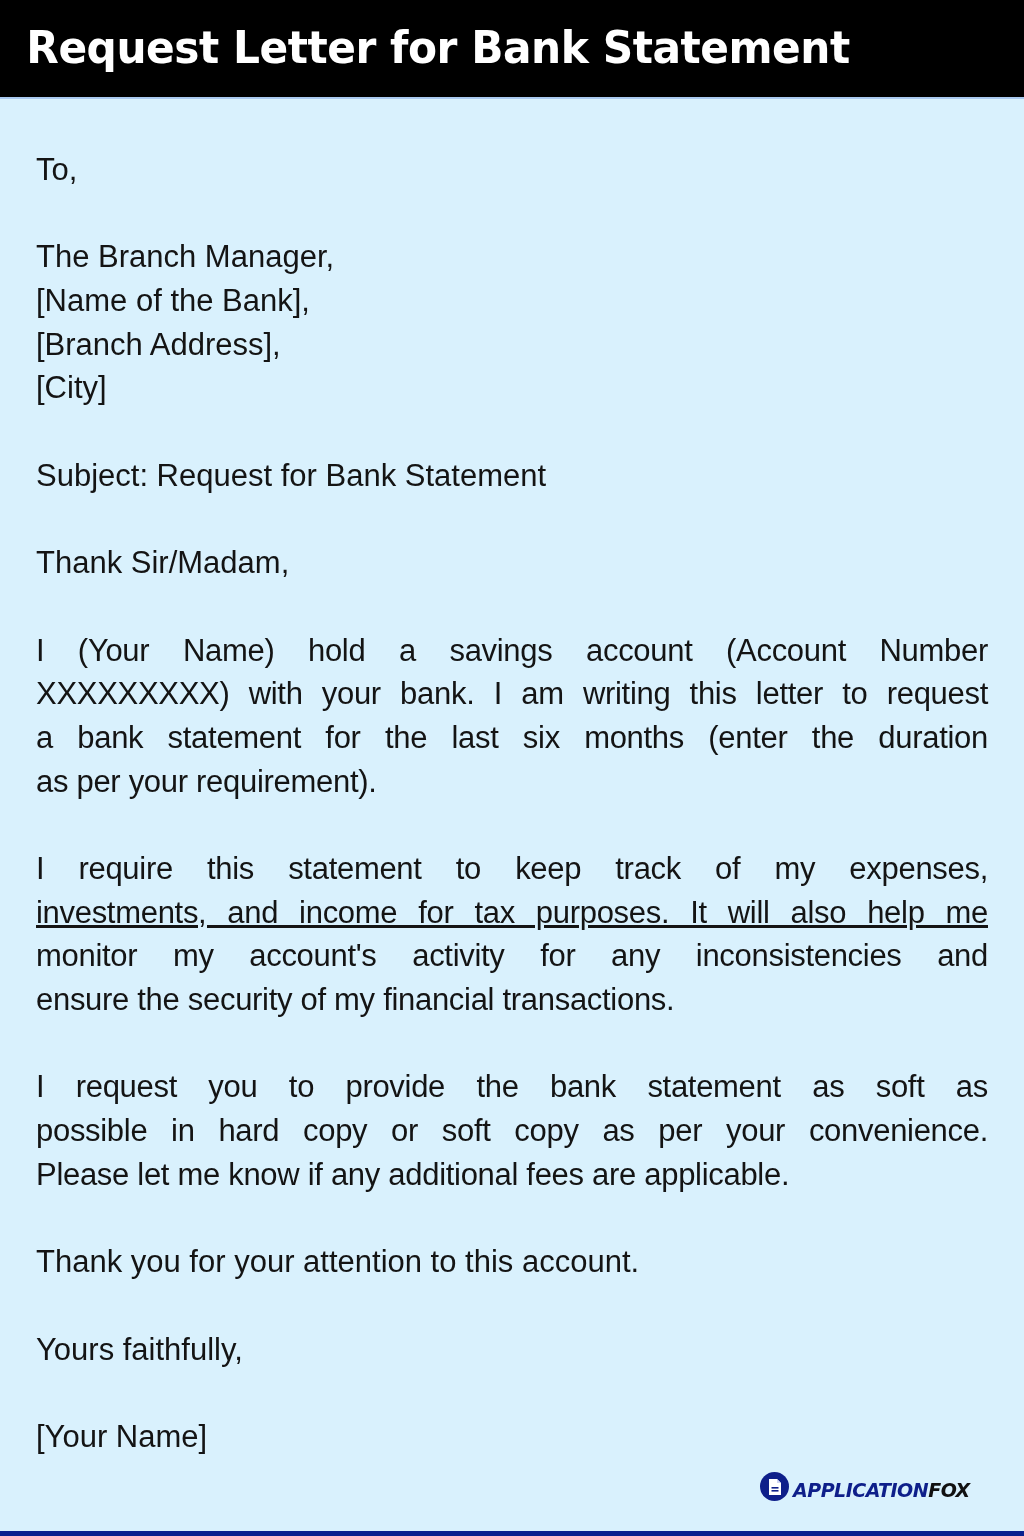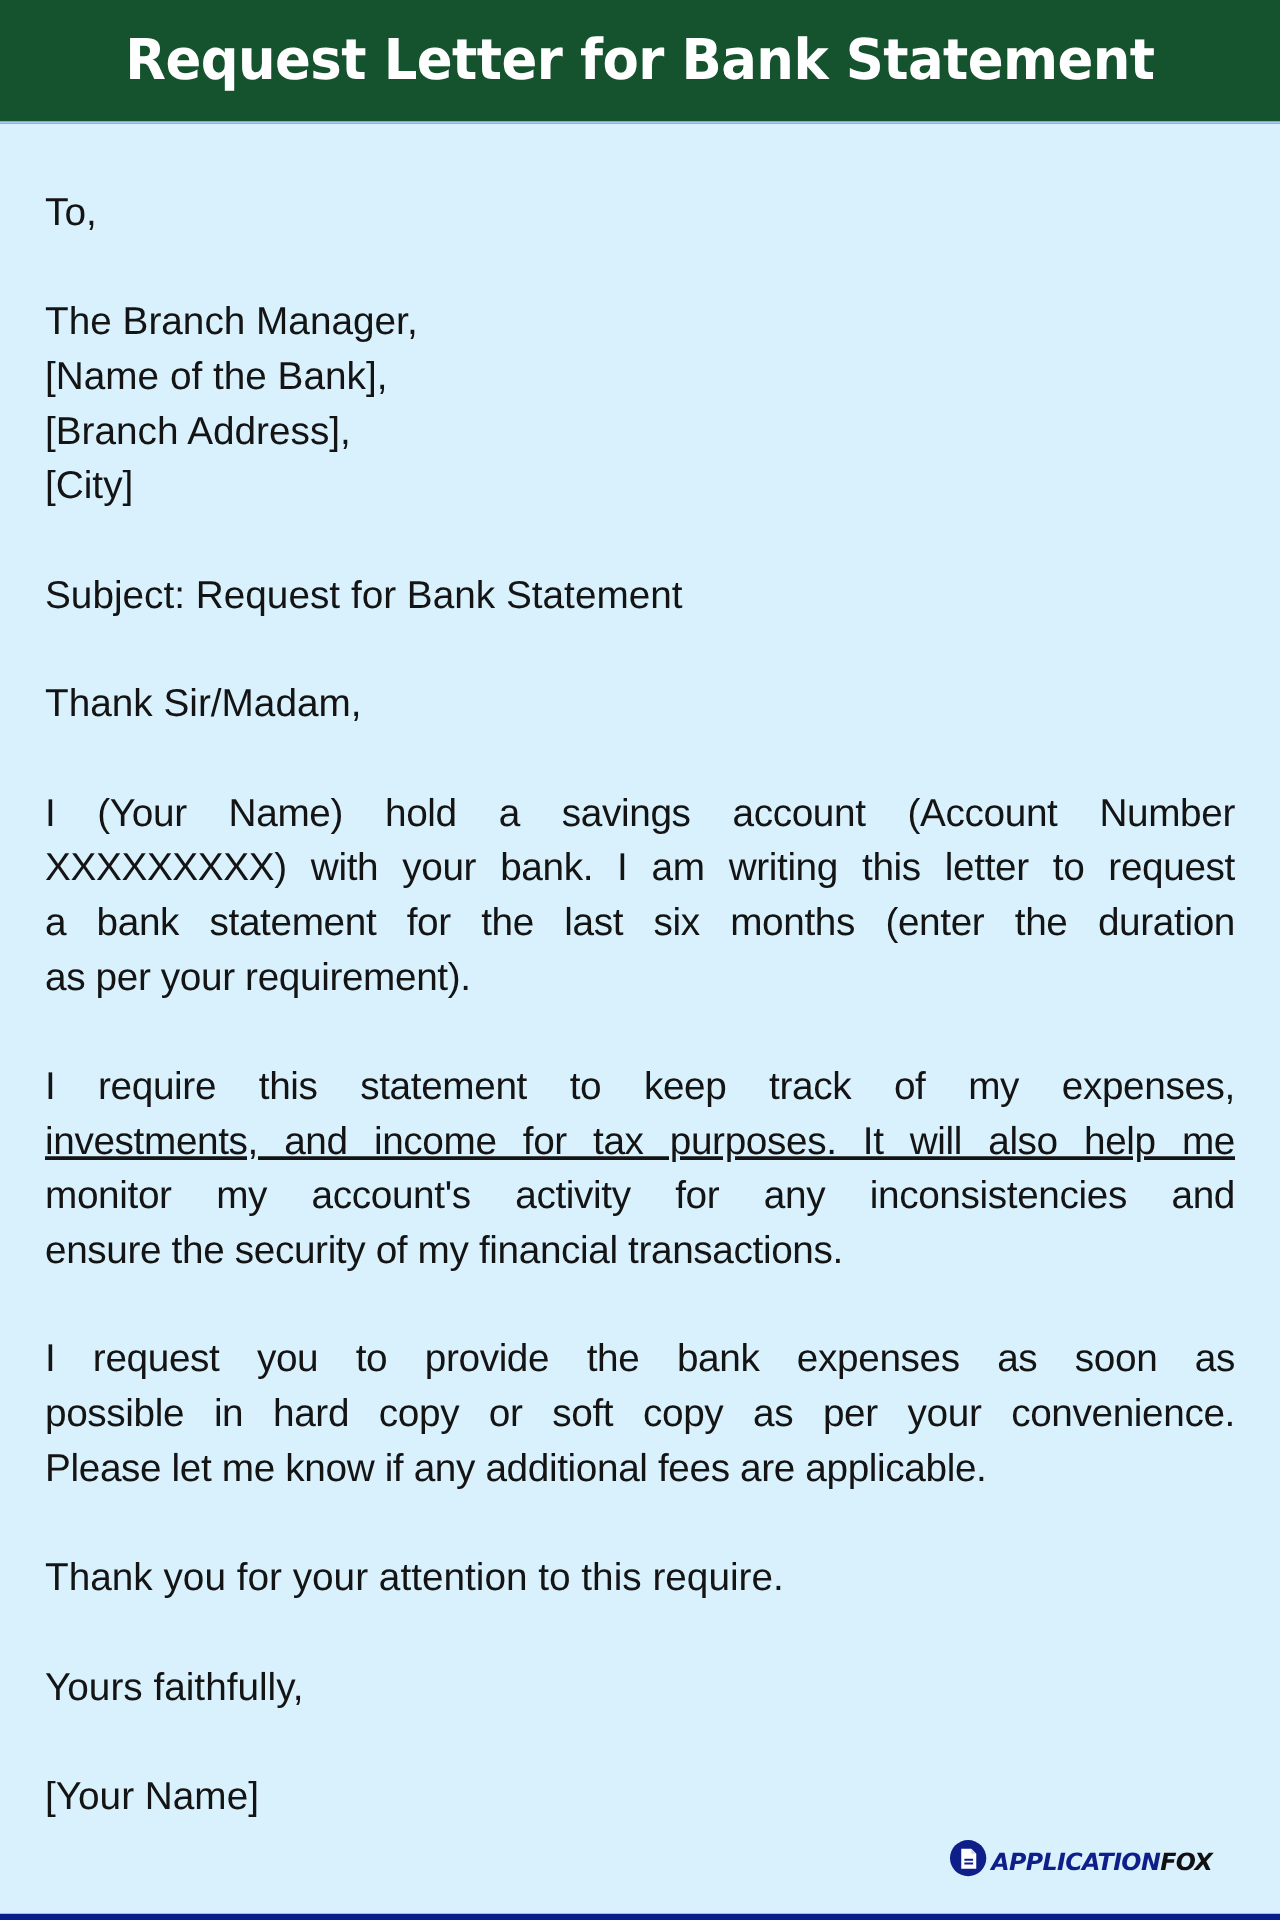--- a/index.html
+++ b/index.html
@@ -13,25 +13,25 @@
       position: relative;
       overflow: hidden;
       font-family: "Liberation Sans", "DejaVu Sans", sans-serif;
       color: #141414;
     }
     .header {
       position: absolute;
       left: 0; top: 0;
       width: 1024px;
       height: 97px;
-      background: #14532d;
+      background: #000000;
       border-bottom: 2px solid #a9c9ef;
       display: flex;
       align-items: center;
-      justify-content: center;
+      justify-content: flex-start;
     }
     .header-title {
       color: #ffffff;
       font-family: "DejaVu Sans", "Liberation Sans", sans-serif;
       font-weight: bold;
       font-size: 45px;
       letter-spacing: -0.5px;
       transform: scaleX(0.94);
       margin-top: -2px;
       white-space: nowrap;
@@ -139,27 +139,27 @@
 
   <div class="para">
     <span class="para-line" style="display: block;">I require this statement to keep track of my expenses,</span>
     <span class="para-line" style="display: block; text-decoration: underline;">investments, and income for tax purposes. It will also help me</span>
     <span class="para-line" style="display: block;">monitor my account's activity for any inconsistencies and</span>
     <span class="para-line last" style="display: block;">ensure the security of my financial transactions.</span>
   </div>
   <div class="gap"></div>
 
   <div class="para">
-    <span class="para-line" style="display: block;">I request you to provide the bank expenses as soon as</span>
+    <span class="para-line" style="display: block;">I request you to provide the bank statement as soft as</span>
     <span class="para-line" style="display: block;">possible in hard copy or soft copy as per your convenience.</span>
     <span class="para-line last" style="display: block;">Please let me know if any additional fees are applicable.</span>
   </div>
   <div class="gap"></div>
 
-  <div class="line" style="display: block;">Thank you for your attention to this require.</div>
+  <div class="line" style="display: block;">Thank you for your attention to this account.</div>
   <div class="gap"></div>
 
   <div class="line" style="display: block;">Yours faithfully,</div>
   <div class="gap"></div>
 
   <div class="line" style="display: block;">[Your Name]</div>
 </div>
 
 <div class="brand">
   <div class="brand-icon">

